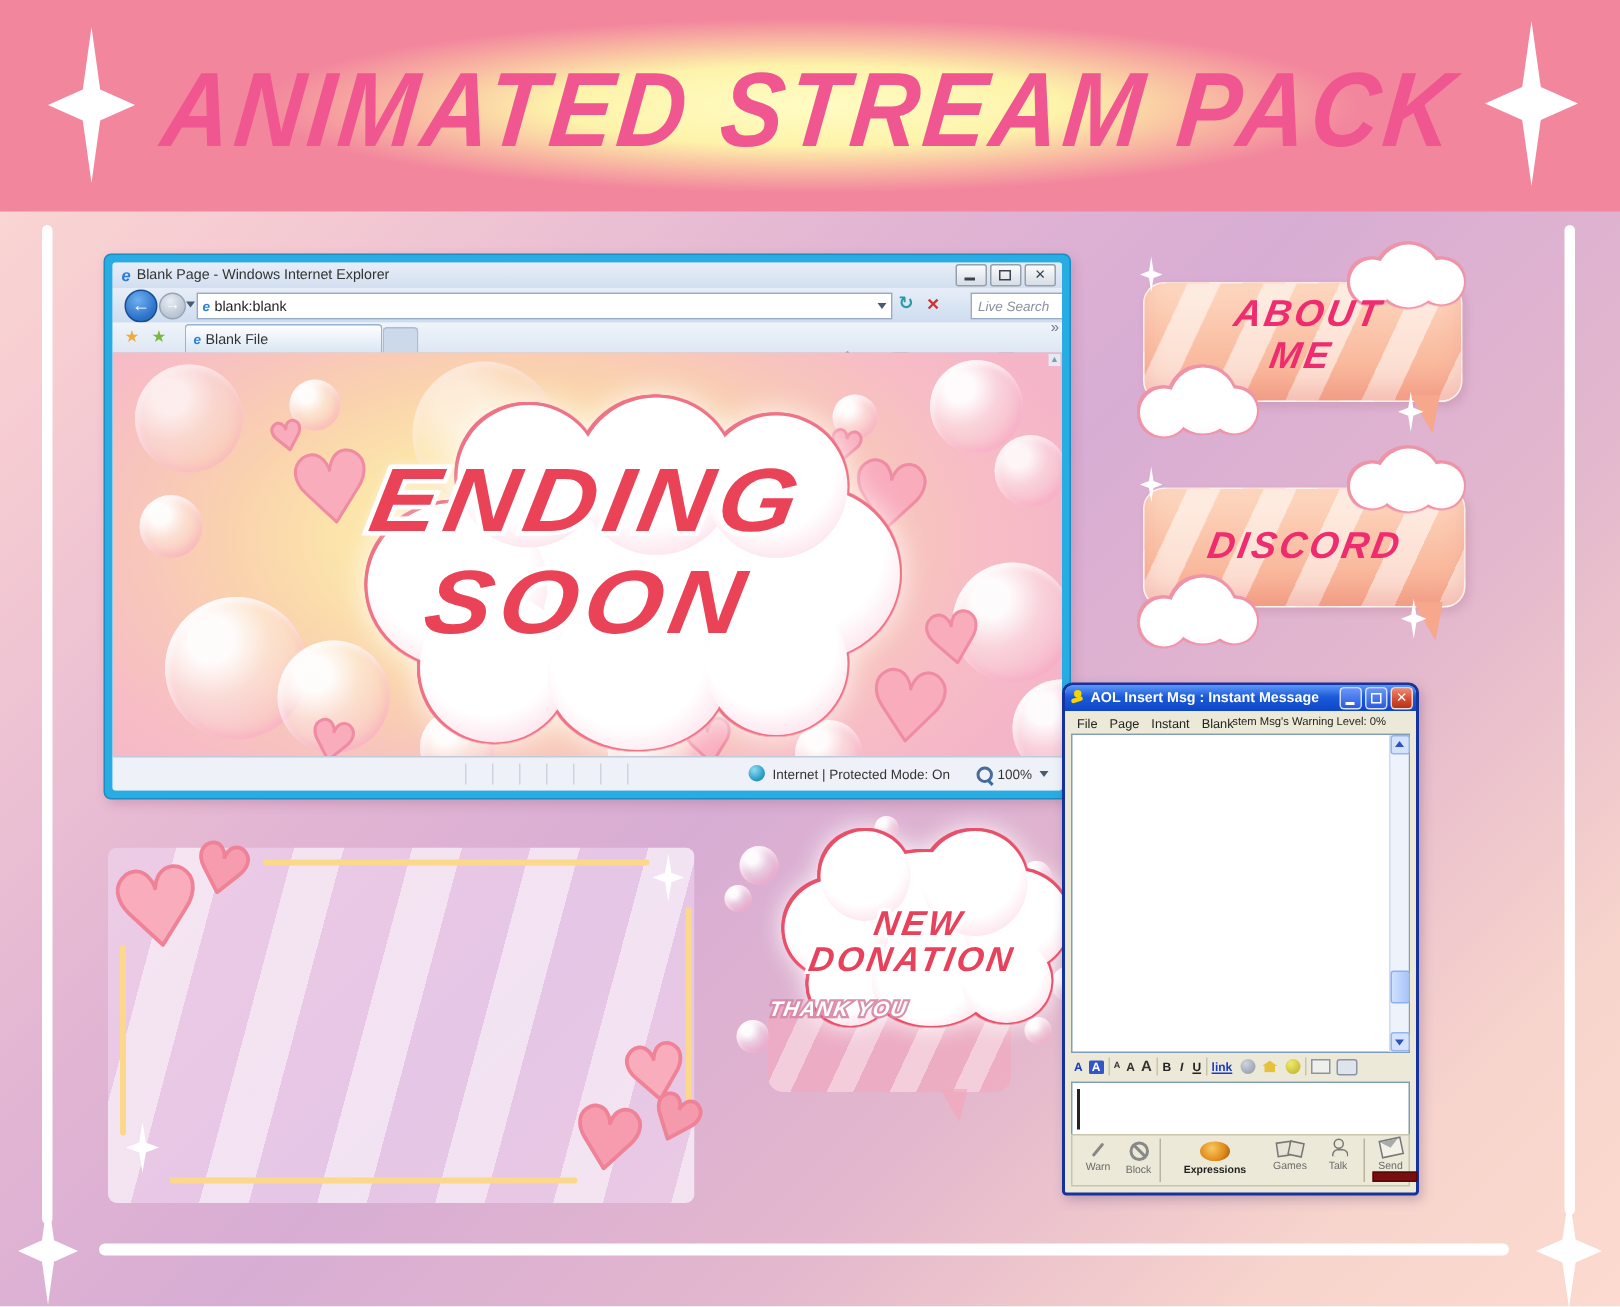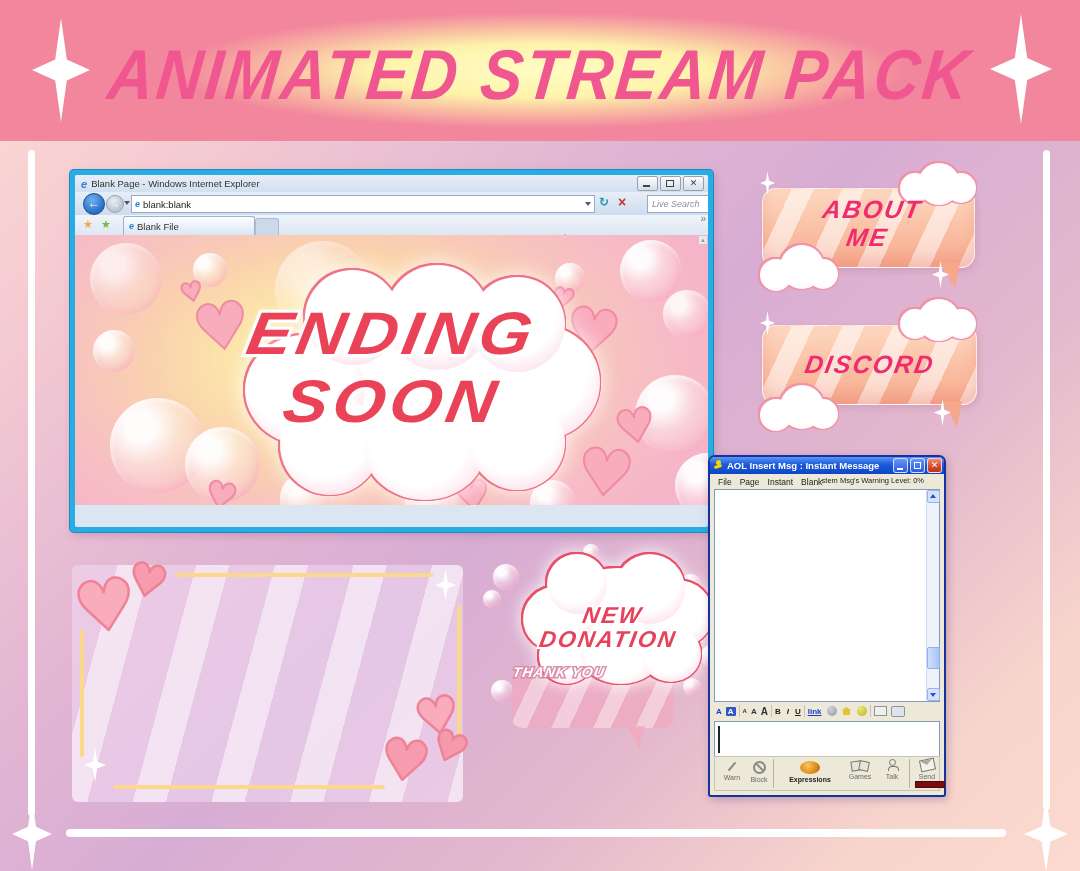--- a/index.html
+++ b/index.html
@@ -236,20 +236,34 @@
           <span class="ot-back">ENDING</span>
           <span class="ot-front">ENDING</span>
         </div>
         <div class="otext ending-line" style="top:132px;">
           <span class="ot-back">SOON</span>
           <span class="ot-front">SOON</span>
         </div>
         <div style="position:absolute;right:1px;top:1px;width:8px;height:8px;background:#e4eaf2;color:#8a98ac;font-size:6px;line-height:8px;text-align:center;">▲</div>
       </div>
 
+      <div class="ie-status">
+        <span class="sb-sep" style="left:235px;"></span>
+          <span class="sb-sep" style="left:253px;"></span>
+          <span class="sb-sep" style="left:271px;"></span>
+          <span class="sb-sep" style="left:289px;"></span>
+          <span class="sb-sep" style="left:307px;"></span>
+          <span class="sb-sep" style="left:325px;"></span>
+          <span class="sb-sep" style="left:343px;"></span>
+        <span class="globe" style="left:424px;top:5px;"></span>
+        <span style="position:absolute;left:440px;top:6px;">Internet | Protected Mode: On</span>
+        <span class="mag" style="position:absolute;left:576px;top:6px;border-color:#4a6a9a;"></span>
+        <span style="position:absolute;left:590px;top:6px;">100%</span>
+        <span class="tri-down" style="position:absolute;left:618px;top:9px;"></span>
+      </div>
     </div>
   </div>
 
   <div style="position:absolute;left:760px;top:163px;width:220px;height:132px;">
     <div class="panel-body" style="left:2px;top:25px;width:211px;height:78px;"></div>
     <div class="panel-tail" style="left:180px;top:100px;"></div>
     <div class="cloud cloud-small" style="left:140px;top:0;width:80px;height:42px;">
       <div class="c" style="left:0;top:10px;width:30px;height:30px;"></div>
       <div class="c" style="left:18px;top:0;width:42px;height:42px;"></div>
       <div class="c" style="left:46px;top:10px;width:30px;height:30px;"></div>

